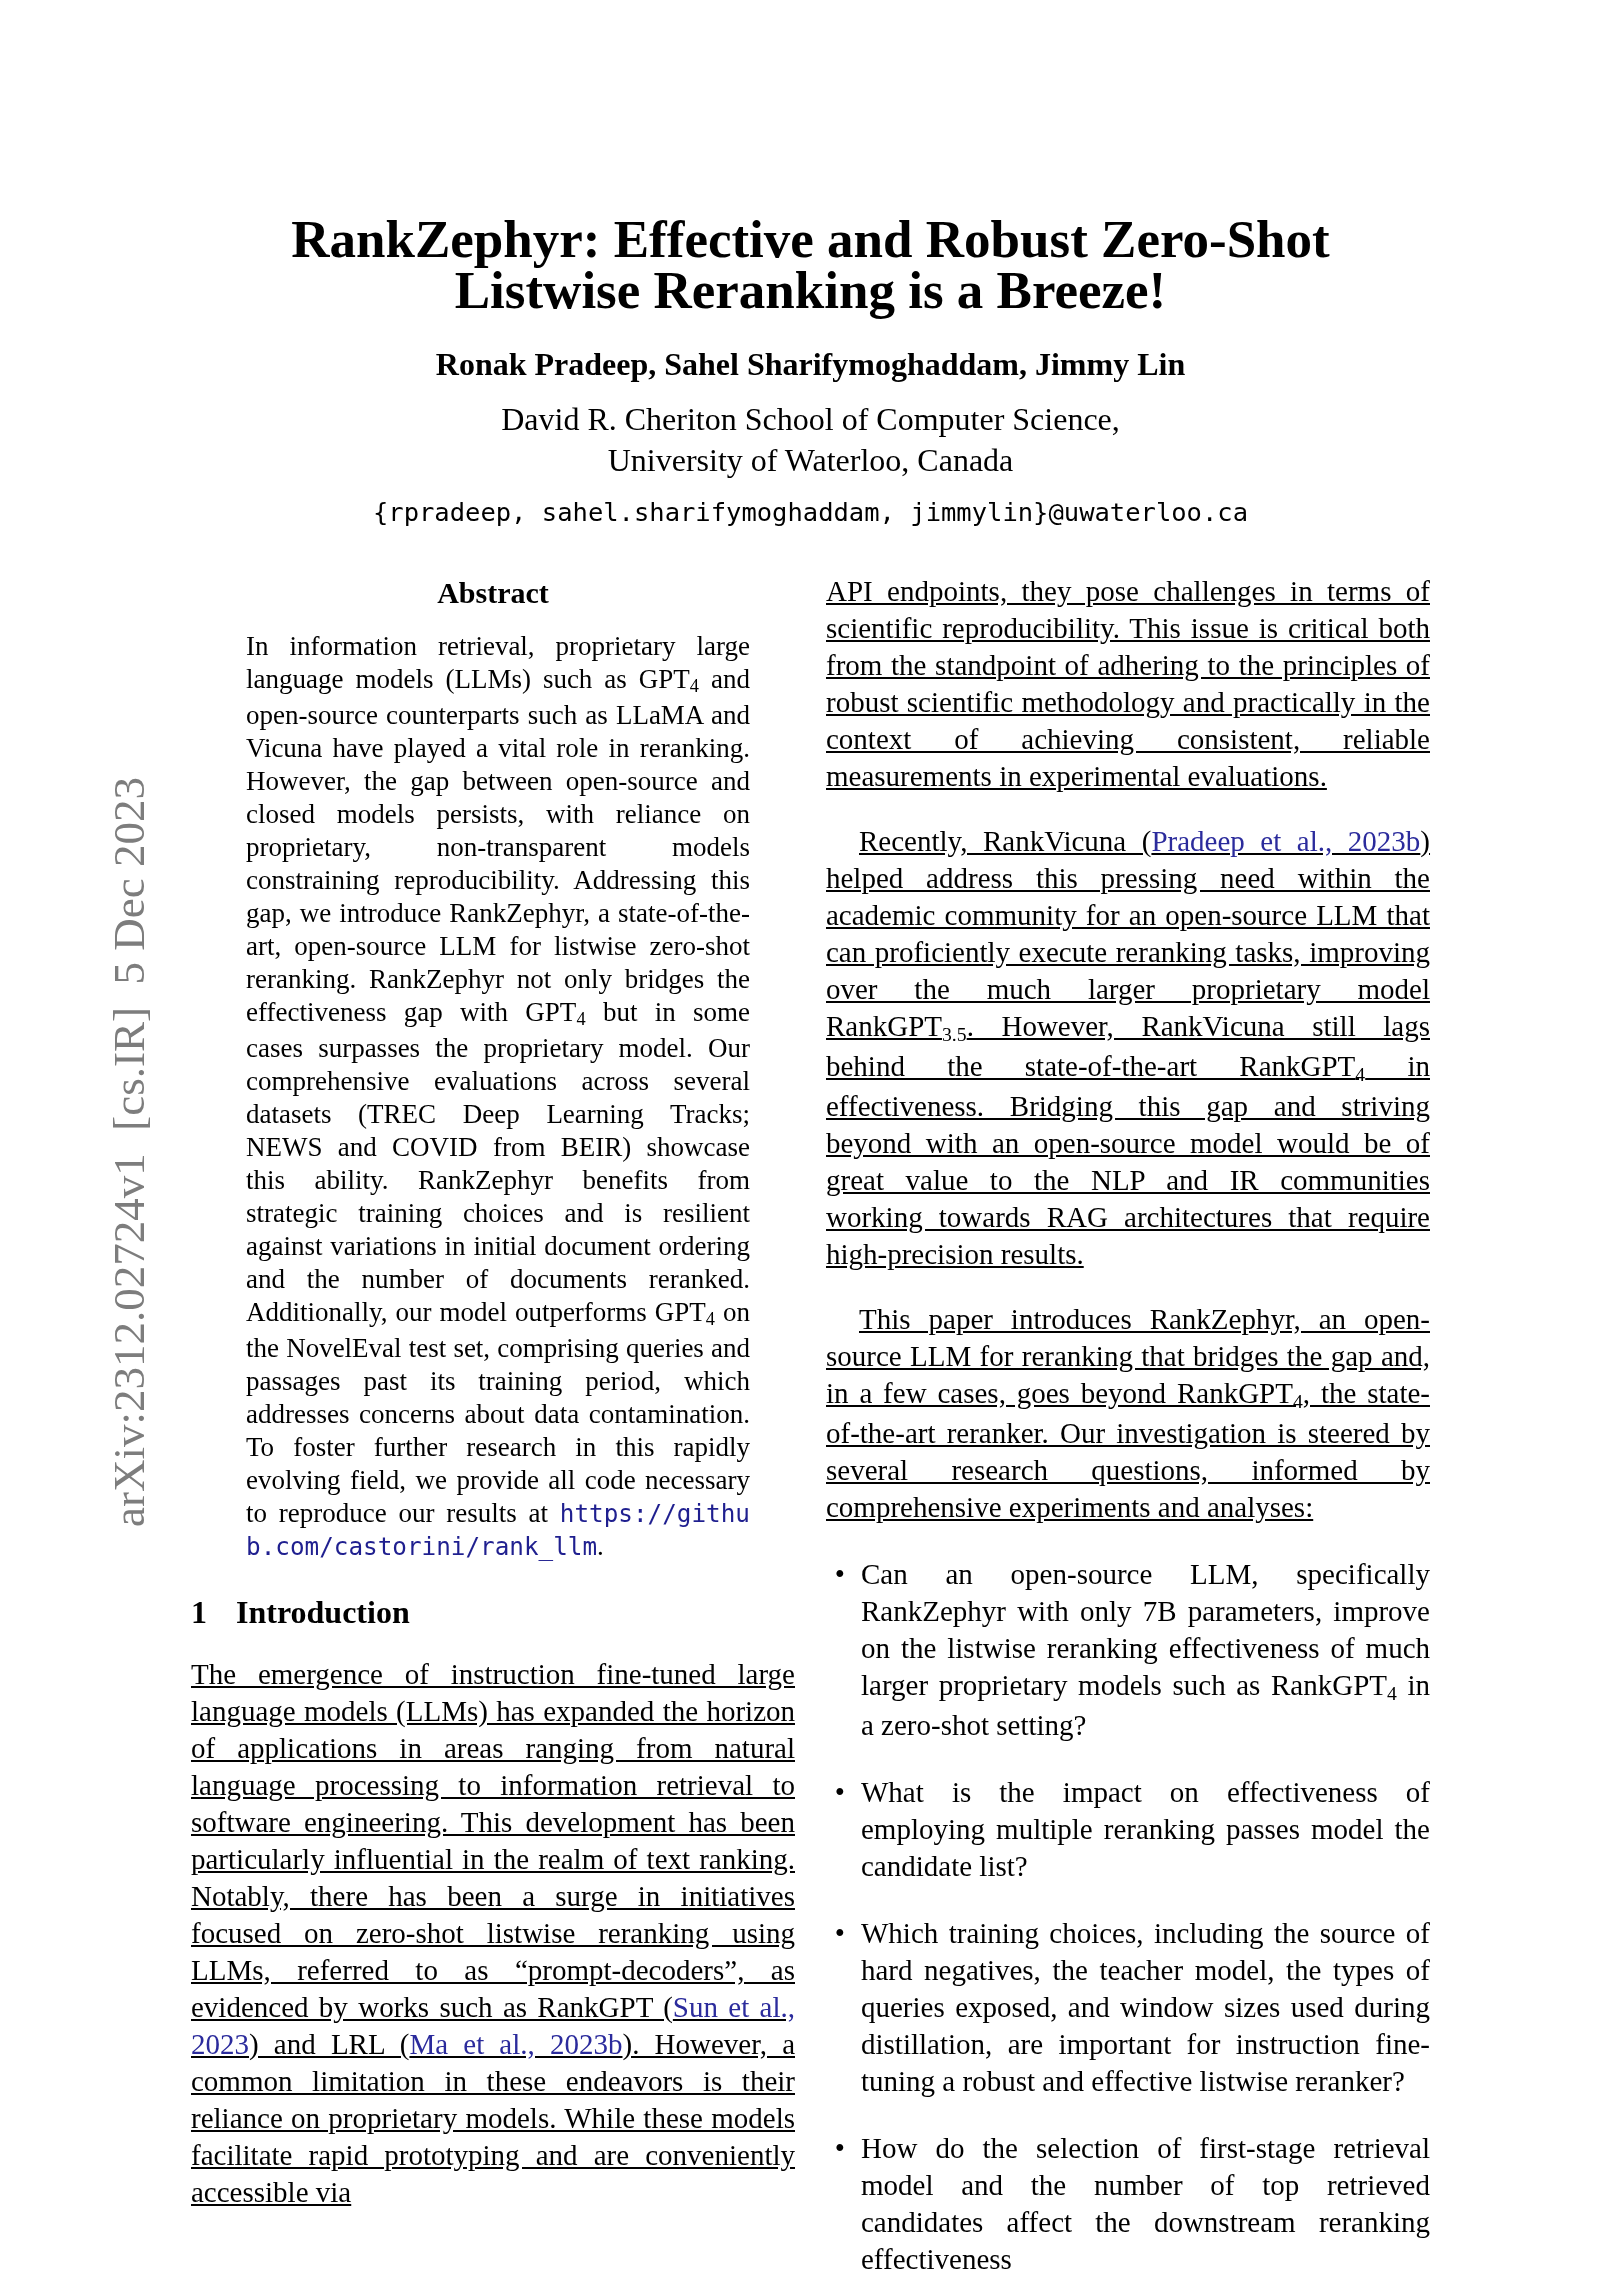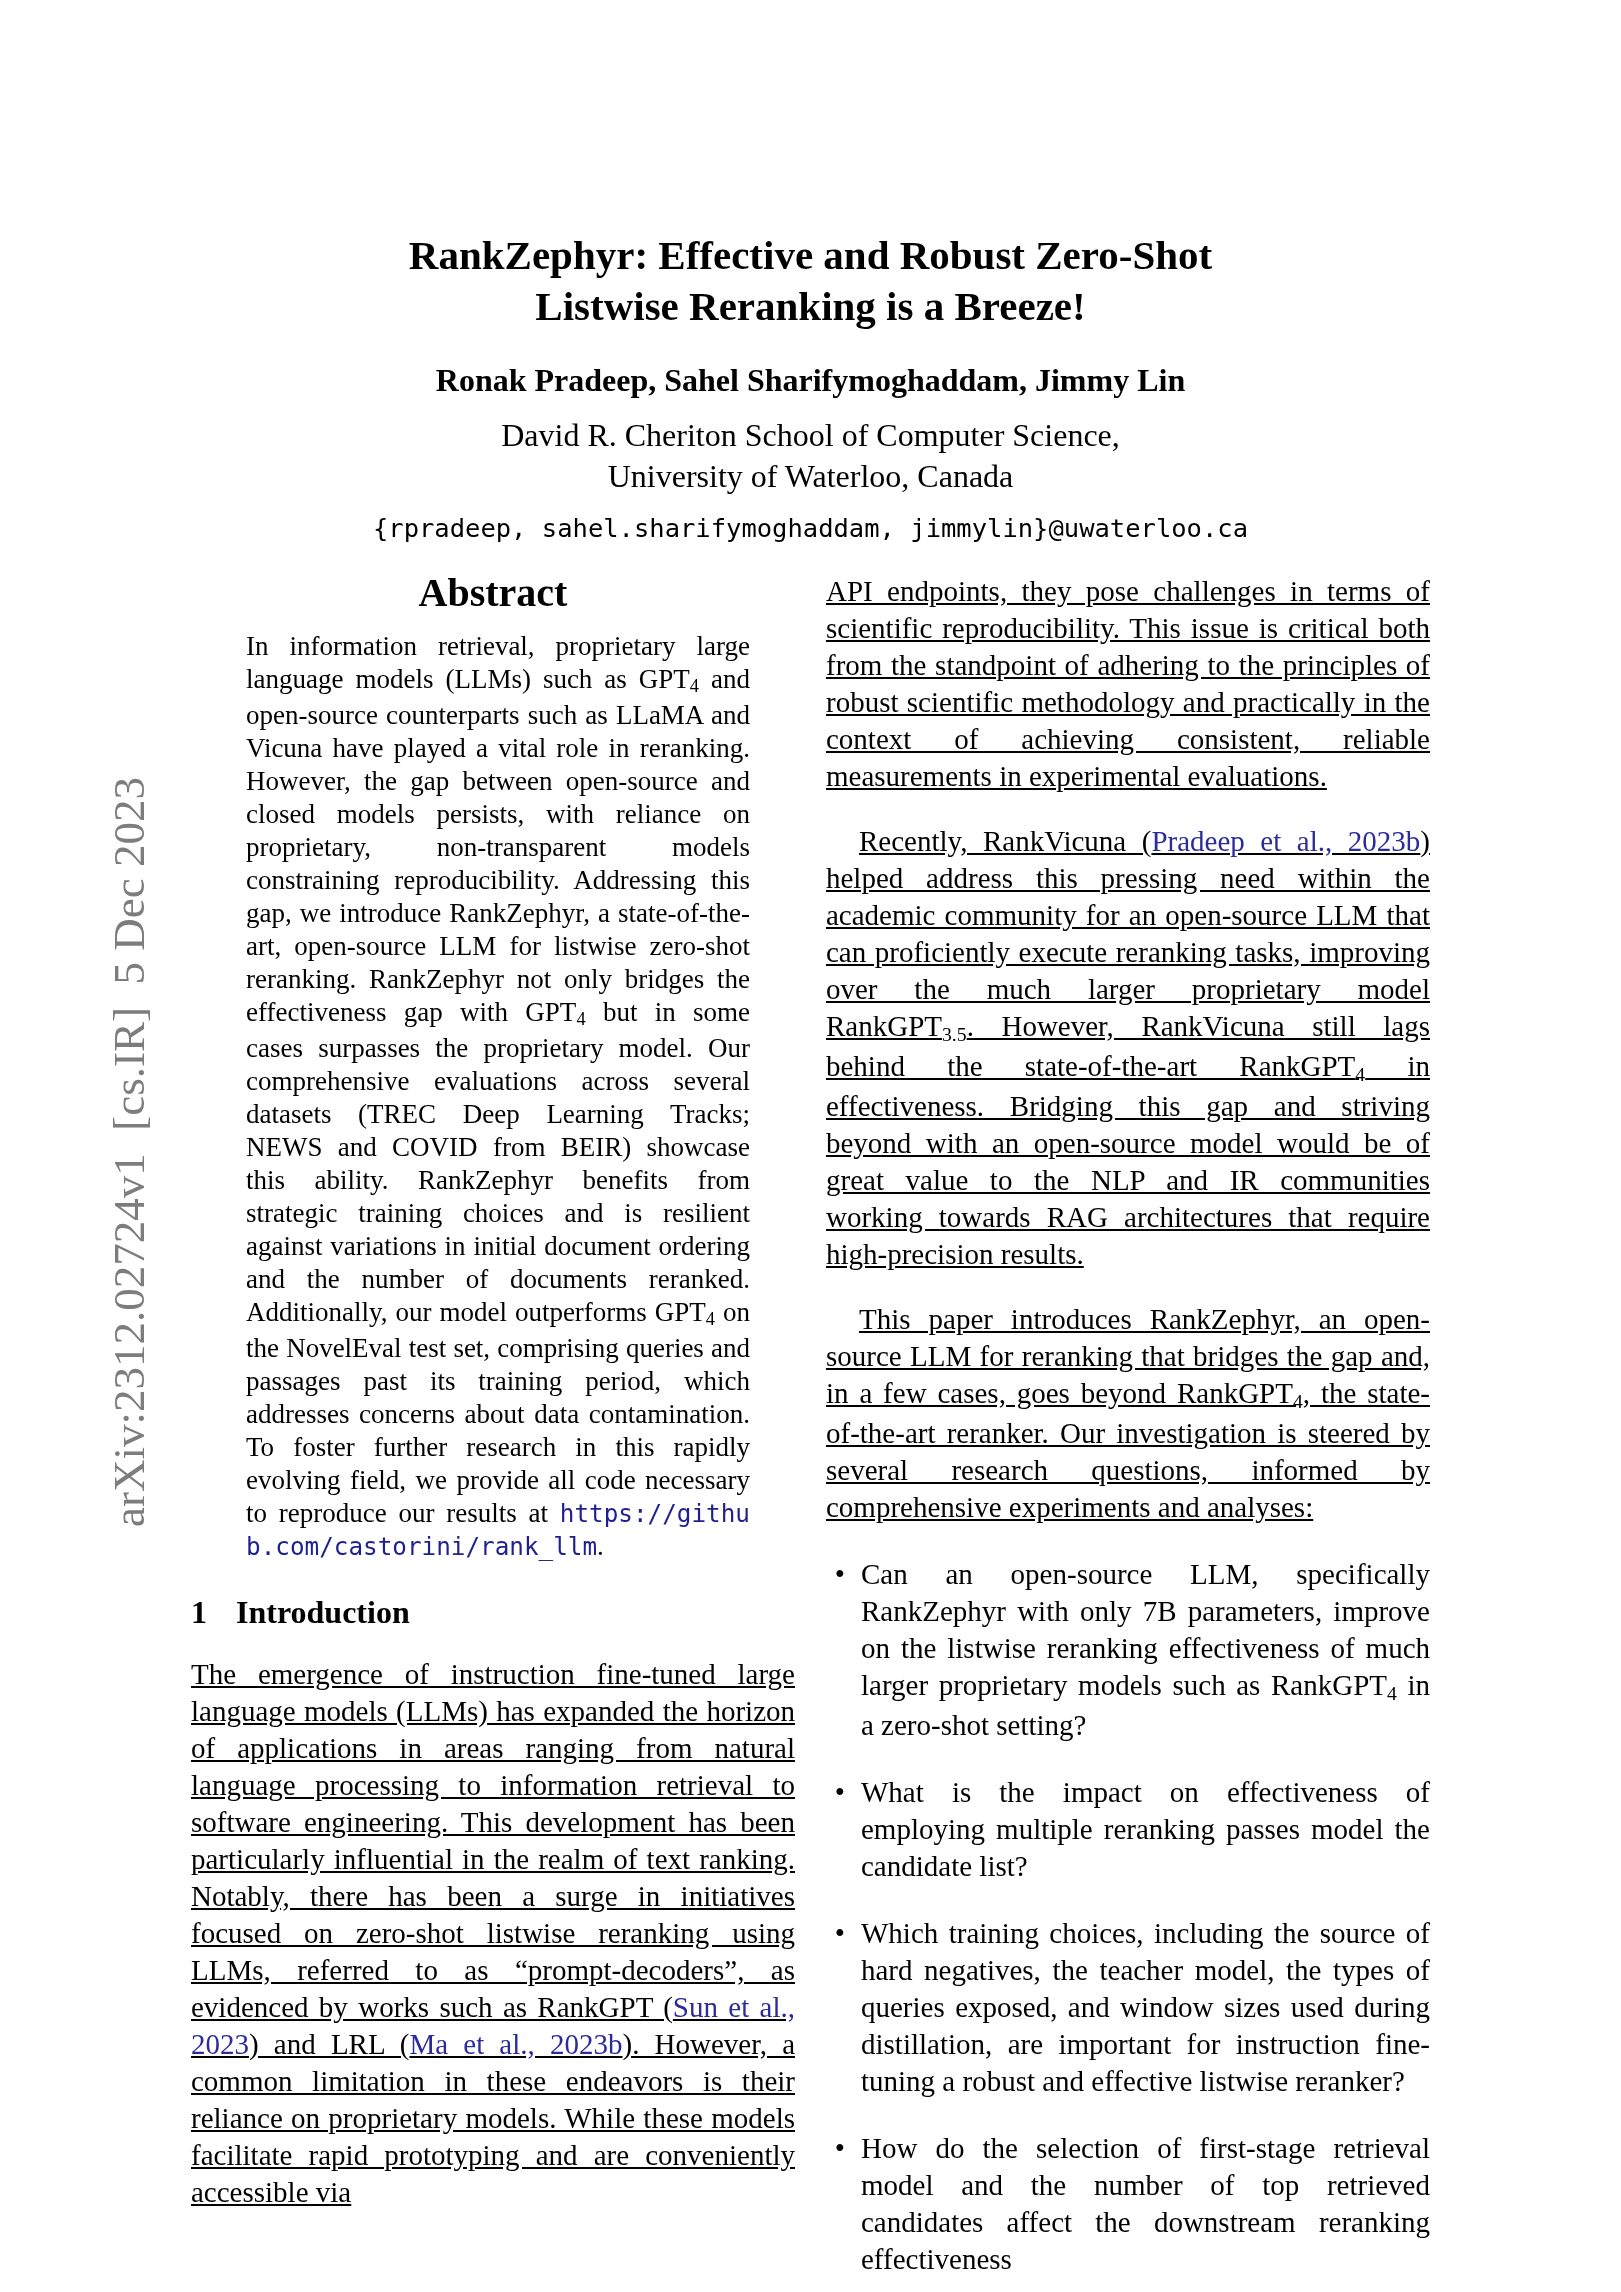--- a/index.html
+++ b/index.html
@@ -23,21 +23,21 @@
     line-height: 59px;
     text-align: center;
     transform: rotate(-90deg);
     font-size: 45px;
     color: var(--watermark-color, #7d7d7d);
     white-space: pre;
   }
 
   
   .header { position: absolute; left: 0; top: 214px; width: 1621px; text-align: center; }
-  .title { margin: 16px; font-size: 41px; line-height: 51px; font-weight: bold; }
+  .title { margin: 0; font-size: 53px; line-height: 51px; font-weight: bold; }
   .title-line { display: block; }
   .authors { margin-top: 28px; font-size: 32px; line-height: 41px; font-weight: bold; }
   .affiliation { margin-top: 13.7px; font-size: 32px; line-height: 41px; }
   .email {
     margin-top: 15.7px;
     font-size: 25.5px;
     line-height: 33px;
     font-family: "DejaVu Sans Mono", monospace;
   }
 
@@ -48,21 +48,21 @@
     width: 604px;
     text-align: justify;
     hyphens: auto;
     -webkit-hyphens: auto;
   }
   .col-left  { left: 191px; }
   .col-right { left: 826px; }
 
   .abstract-heading {
     margin: 0 0 17.6px 0;
-    font-size: 40px;
+    font-size: 30px;
     line-height: 39px;
     font-weight: bold;
     text-align: center;
   }
   .abstract-body {
     margin: 0 45px 0 55px;
     font-size: 27px;
     line-height: 33px;
   }
 

